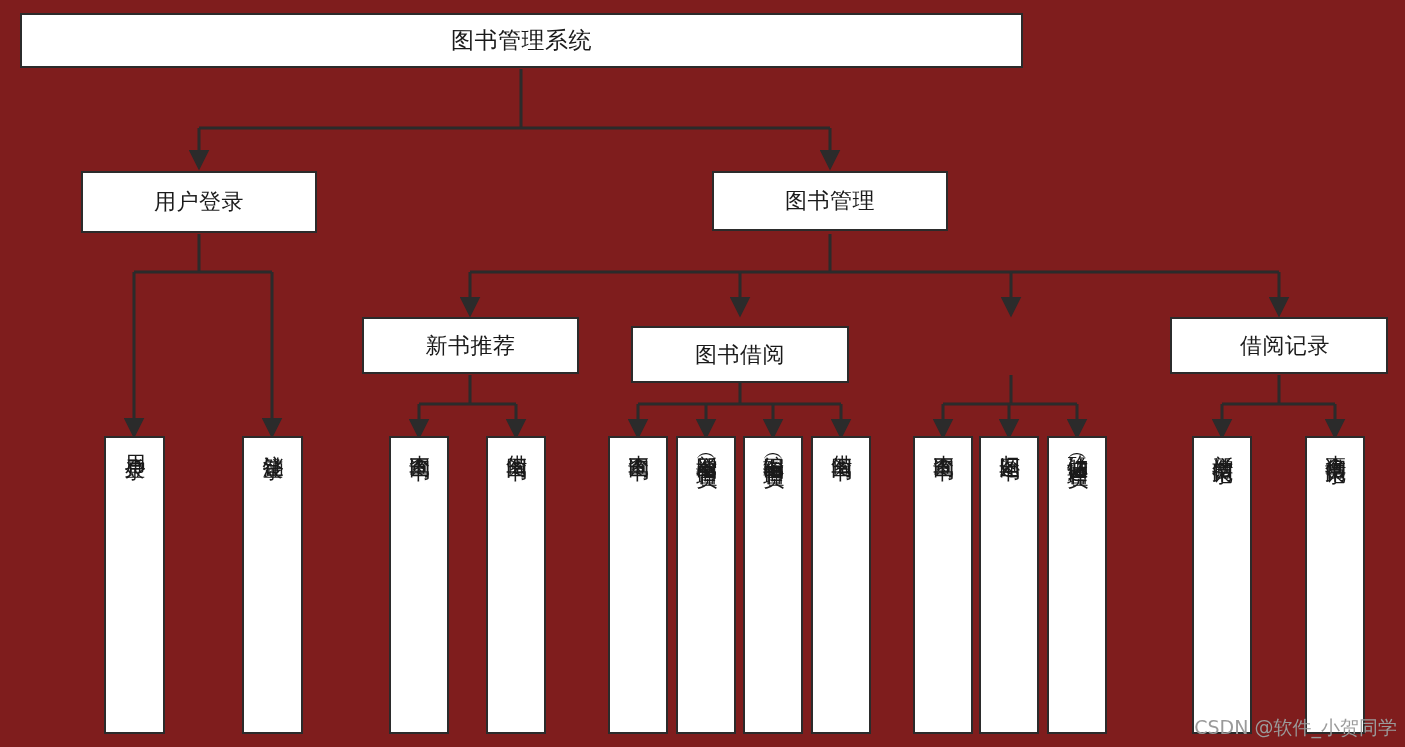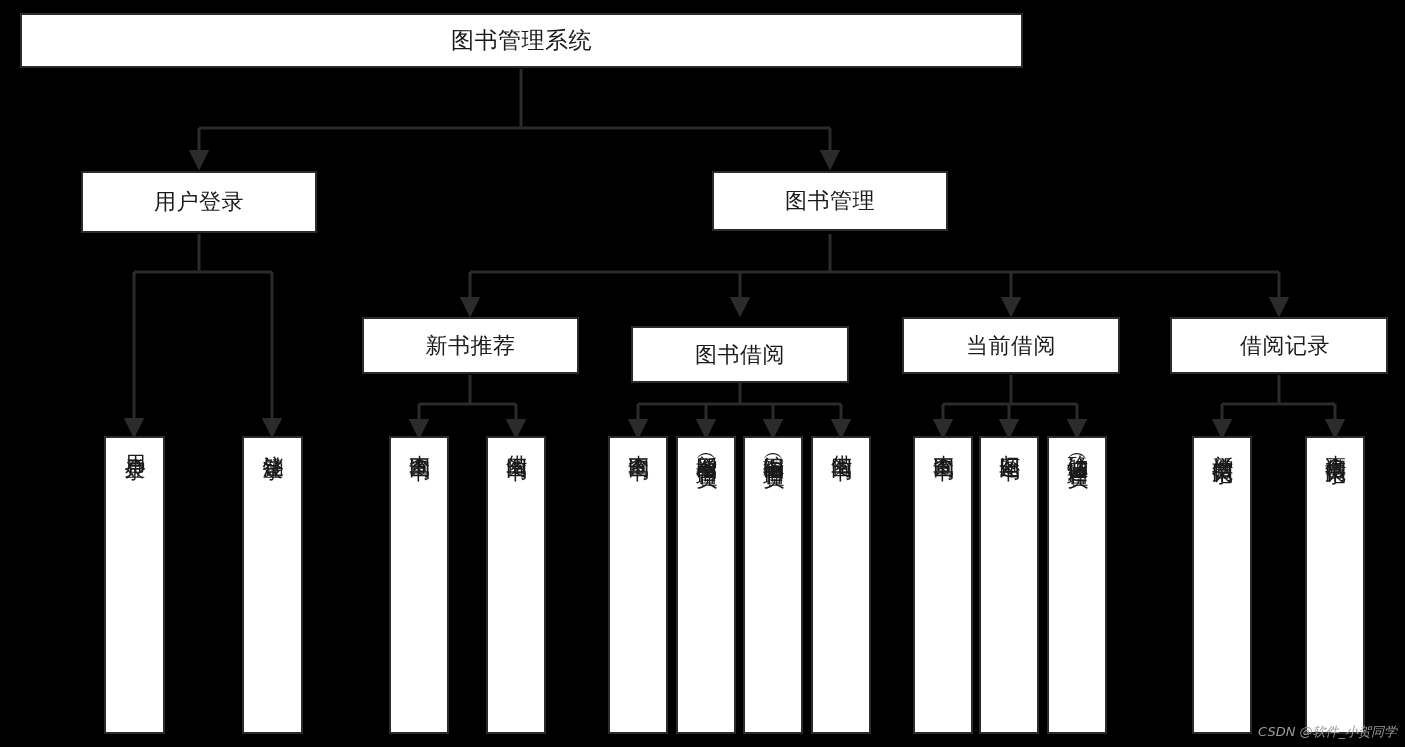--- a/index.html
+++ b/index.html
@@ -8,21 +8,21 @@
     padding: 0;
     background: #ffffff;
   }
   body {
     font-family: "DejaVu Sans", "Liberation Sans", sans-serif;
   }
   #diagram-root {
     position: relative;
     width: 1405px;
     height: 747px;
-    background: #000000;
+    background: #7f1d1d;
     overflow: hidden;
   }
   #edges-layer {
     position: absolute;
     left: 0;
     top: 0;
     width: 1405px;
     height: 747px;
     pointer-events: none;
   }
@@ -59,26 +59,25 @@
     font-size: 21px;
     line-height: 1.02;
     letter-spacing: 2px;
     white-space: nowrap;
     margin: 0 auto;
   }
   .watermark {
     position: absolute;
     right: 8px;
     bottom: 6px;
-    font-size: 13px;
+    font-size: 19px;
     color: #9a9a9a;
     z-index: 5;
     white-space: nowrap;
     font-family: "DejaVu Sans", "Liberation Sans", sans-serif;
-    font-style: italic;
   }
 </style>
 </head>
 <body>
 
 <div id="diagram-root">
 
   <svg id="edges-layer" viewBox="0 0 1405 747" xmlns="http://www.w3.org/2000/svg">
     <defs>
       <marker id="arrow" viewBox="0 0 12 12" refX="6" refY="6" markerWidth="7" markerHeight="7" orient="auto-start-reverse">
@@ -139,23 +138,20 @@
   <div class="node node-h" style="left:712px; top:171px; width:236px; height:60px;">
     <span class="node-label">图书管理</span>
   </div>
 
   <div class="node node-h" style="left:362px; top:317px; width:217px; height:57px;align-items:center;">
     <span class="node-label">新书推荐</span>
   </div>
   <div class="node node-h" style="left:631px; top:326px; width:218px; height:57px;">
     <span class="node-label">图书借阅</span>
   </div>
-  <div class="node node-h" style="left:902px; top:317px; width:218px; height:57px;">
-    <span class="node-label">当前借阅</span>
-  </div>
   <div class="node node-h" style="left:1170px; top:317px; width:218px; height:57px;padding-left:12px;">
     <span class="node-label">借阅记录</span>
   </div>
 
   <div class="node node-v" style="left:104px; top:436px; width:61px; height:298px;">
     <span class="node-label">用户登录</span>
   </div>
   <div class="node node-v" style="left:242px; top:436px; width:61px; height:298px;">
     <span class="node-label">注销登录</span>
   </div>

